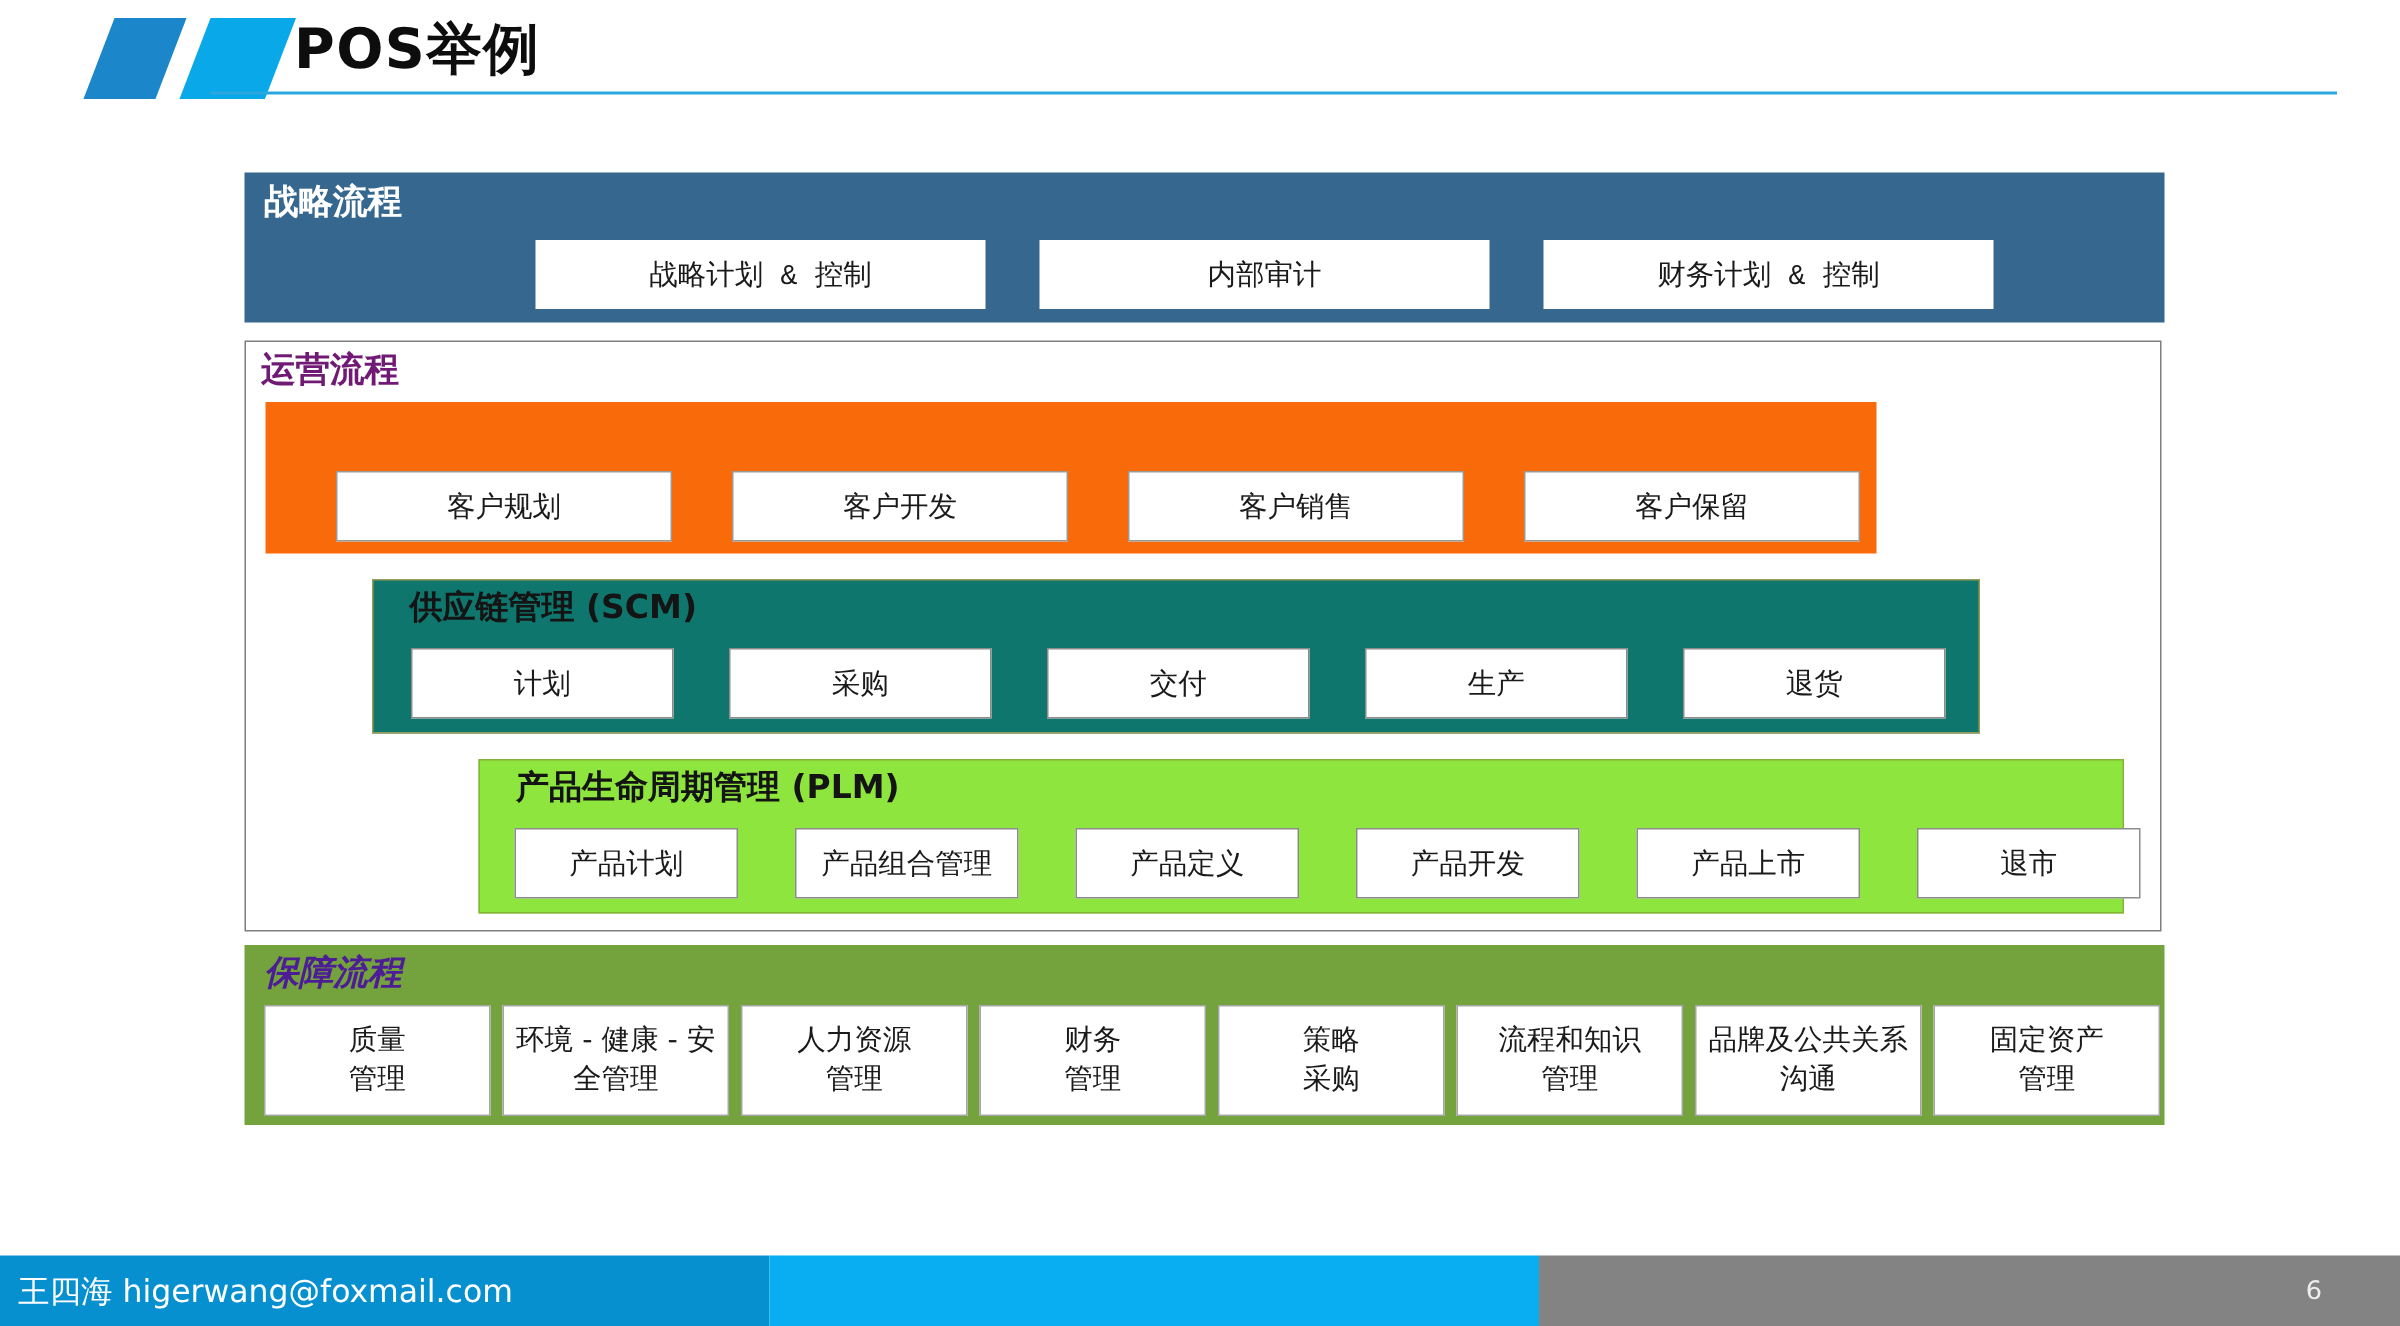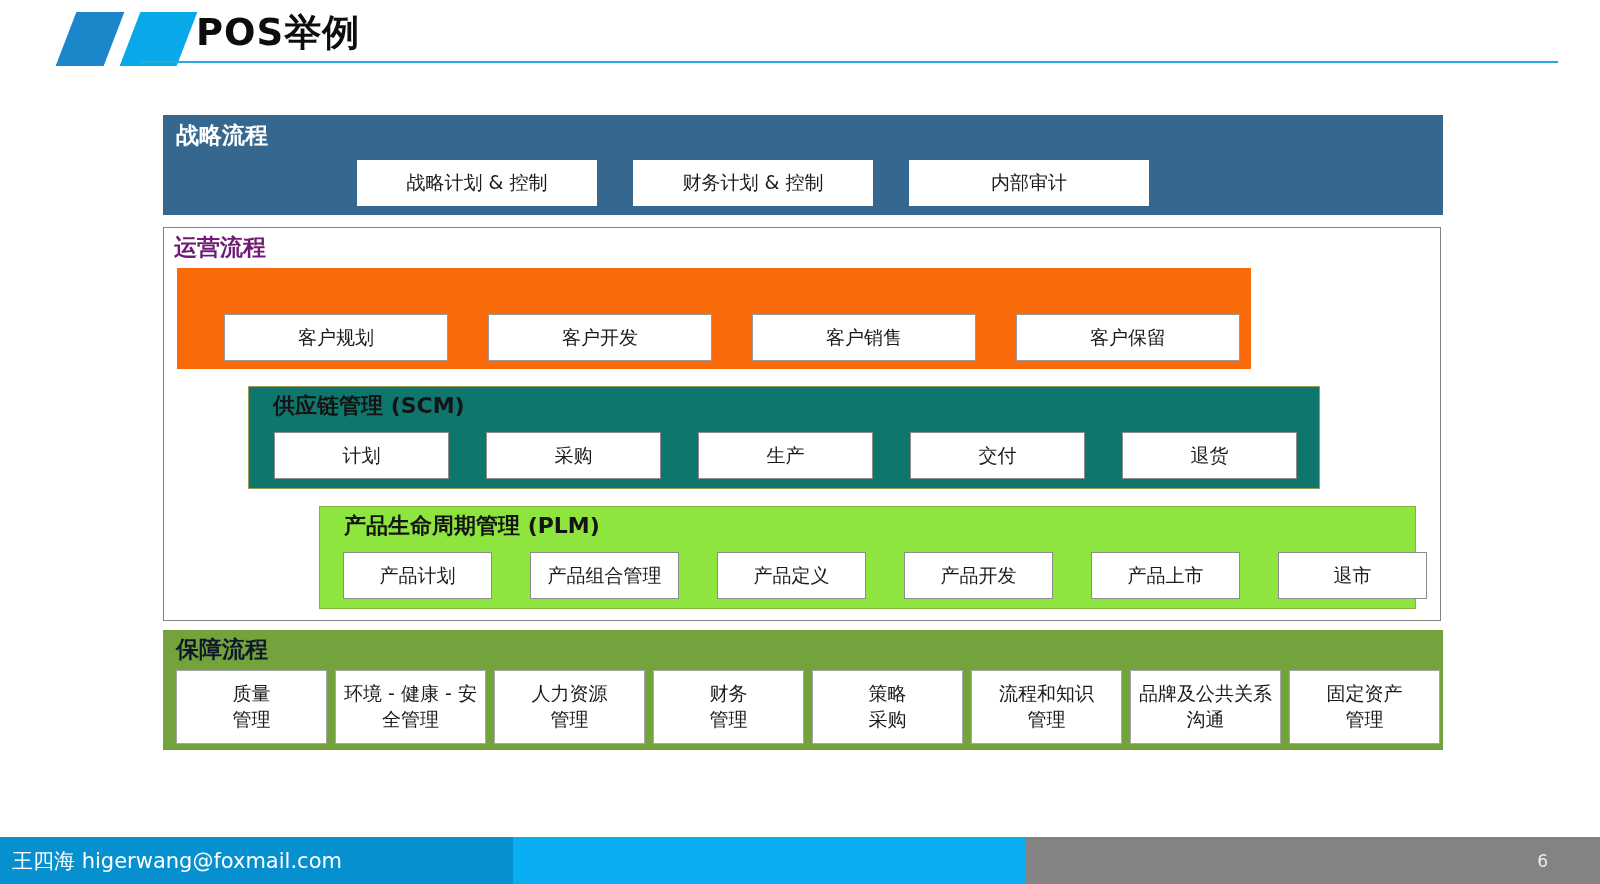--- a/index.html
+++ b/index.html
@@ -21,21 +21,21 @@
   .banner-label{font-size:23px;font-weight:bold;line-height:1.2;}
   .wbox{
     background:#ffffff;display:flex;align-items:center;justify-content:center;
     font-size:19px;color:#1a1a1a;text-align:center;box-sizing:border-box;
   }
 
   
   .strategic{position:absolute;left:163px;top:115px;width:1280px;height:100px;background:#35678f;}
   .strategic .banner-label{position:absolute;left:13px;top:7px;color:#ffffff;}
   .strategic-row{position:absolute;left:194px;top:45px;display:flex;gap:36px;}
-  .strategic-row .wbox{width:240px;height:46px;border:none;}
+  .strategic-row .wbox{width:300px;height:46px;border:none;font-family:Liberation Mono, monospace;}
 
   
   .operations{
     position:absolute;left:163px;top:227px;width:1278px;height:394px;
     background:#ffffff;border:1px solid #7f7f7f;box-sizing:border-box;
   }
   .operations > .banner-label{position:absolute;left:10px;top:6px;color:#701a75;}
   .group{position:absolute;box-sizing:border-box;}
   .group .banner-label{position:absolute;left:24px;top:6px;color:#141414;font-size:22px;}
   .group-row{position:absolute;display:flex;}
@@ -48,21 +48,21 @@
   .scm{left:84px;top:158px;width:1072px;height:103px;background:#0f766e;border:1px solid #9b9b55;}
   .scm .group-row{left:25px;top:45px;gap:37px;border-radius:13px;}
   .scm .wbox{width:175px;}
 
   .plm{left:155px;top:278px;width:1097px;height:103px;background:#8de53d;border:1px solid #87b23a;}
   .plm .group-row{left:23px;top:45px;gap:38px;}
   .plm .wbox{width:149px;}
 
   
   .support{position:absolute;left:163px;top:630px;width:1280px;height:120px;background:#74a33e;}
-  .support .banner-label{position:absolute;left:13px;top:6px;color:#0f172a;}
+  .support .banner-label{position:absolute;left:13px;top:6px;color:#4c1d95;font-style:italic;}
   .support-row{position:absolute;left:13px;right:3px;top:40px;display:flex;gap:8px;}
   .support-row .wbox{
     flex:1;height:74px;border:1px solid #a6a6a6;white-space:pre-line;line-height:1.35;
   }
 
   
   .footer{position:absolute;left:0;bottom:0;width:1600px;height:47px;}
   .footer-seg{position:absolute;top:0;height:47px;}
   .footer-seg.dark{left:0;width:513px;background:#0790cf;}
   .footer-seg.light{left:513px;width:513px;background:#09aef2;}
@@ -81,44 +81,44 @@
 
 <div class="para para1"></div>
 <div class="para para2"></div>
 <div class="slide-title">POS举例</div>
 <div class="header-line"></div>
 
 <div class="strategic">
   <div class="banner-label">战略流程</div>
   <div class="strategic-row">
       <div class="wbox">战略计划 &amp; 控制</div>
+      <div class="wbox">内部审计</div>
       <div class="wbox">财务计划 &amp; 控制</div>
-      <div class="wbox">内部审计</div>
     </div>
 </div>
 
 <div class="operations">
   <div class="banner-label">运营流程</div>
 
   <div class="group crm">
     <div class="group-row">
         <div class="wbox">客户规划</div>
         <div class="wbox">客户开发</div>
         <div class="wbox">客户销售</div>
         <div class="wbox">客户保留</div>
       </div>
   </div>
 
   <div class="group scm">
     <div class="banner-label">供应链管理 (SCM)</div>
     <div class="group-row">
         <div class="wbox">计划</div>
         <div class="wbox">采购</div>
+        <div class="wbox">交付</div>
         <div class="wbox">生产</div>
-        <div class="wbox">交付</div>
         <div class="wbox">退货</div>
       </div>
   </div>
 
   <div class="group plm">
     <div class="banner-label">产品生命周期管理 (PLM)</div>
     <div class="group-row">
         <div class="wbox">产品计划</div>
         <div class="wbox">产品组合管理</div>
         <div class="wbox">产品定义</div>

